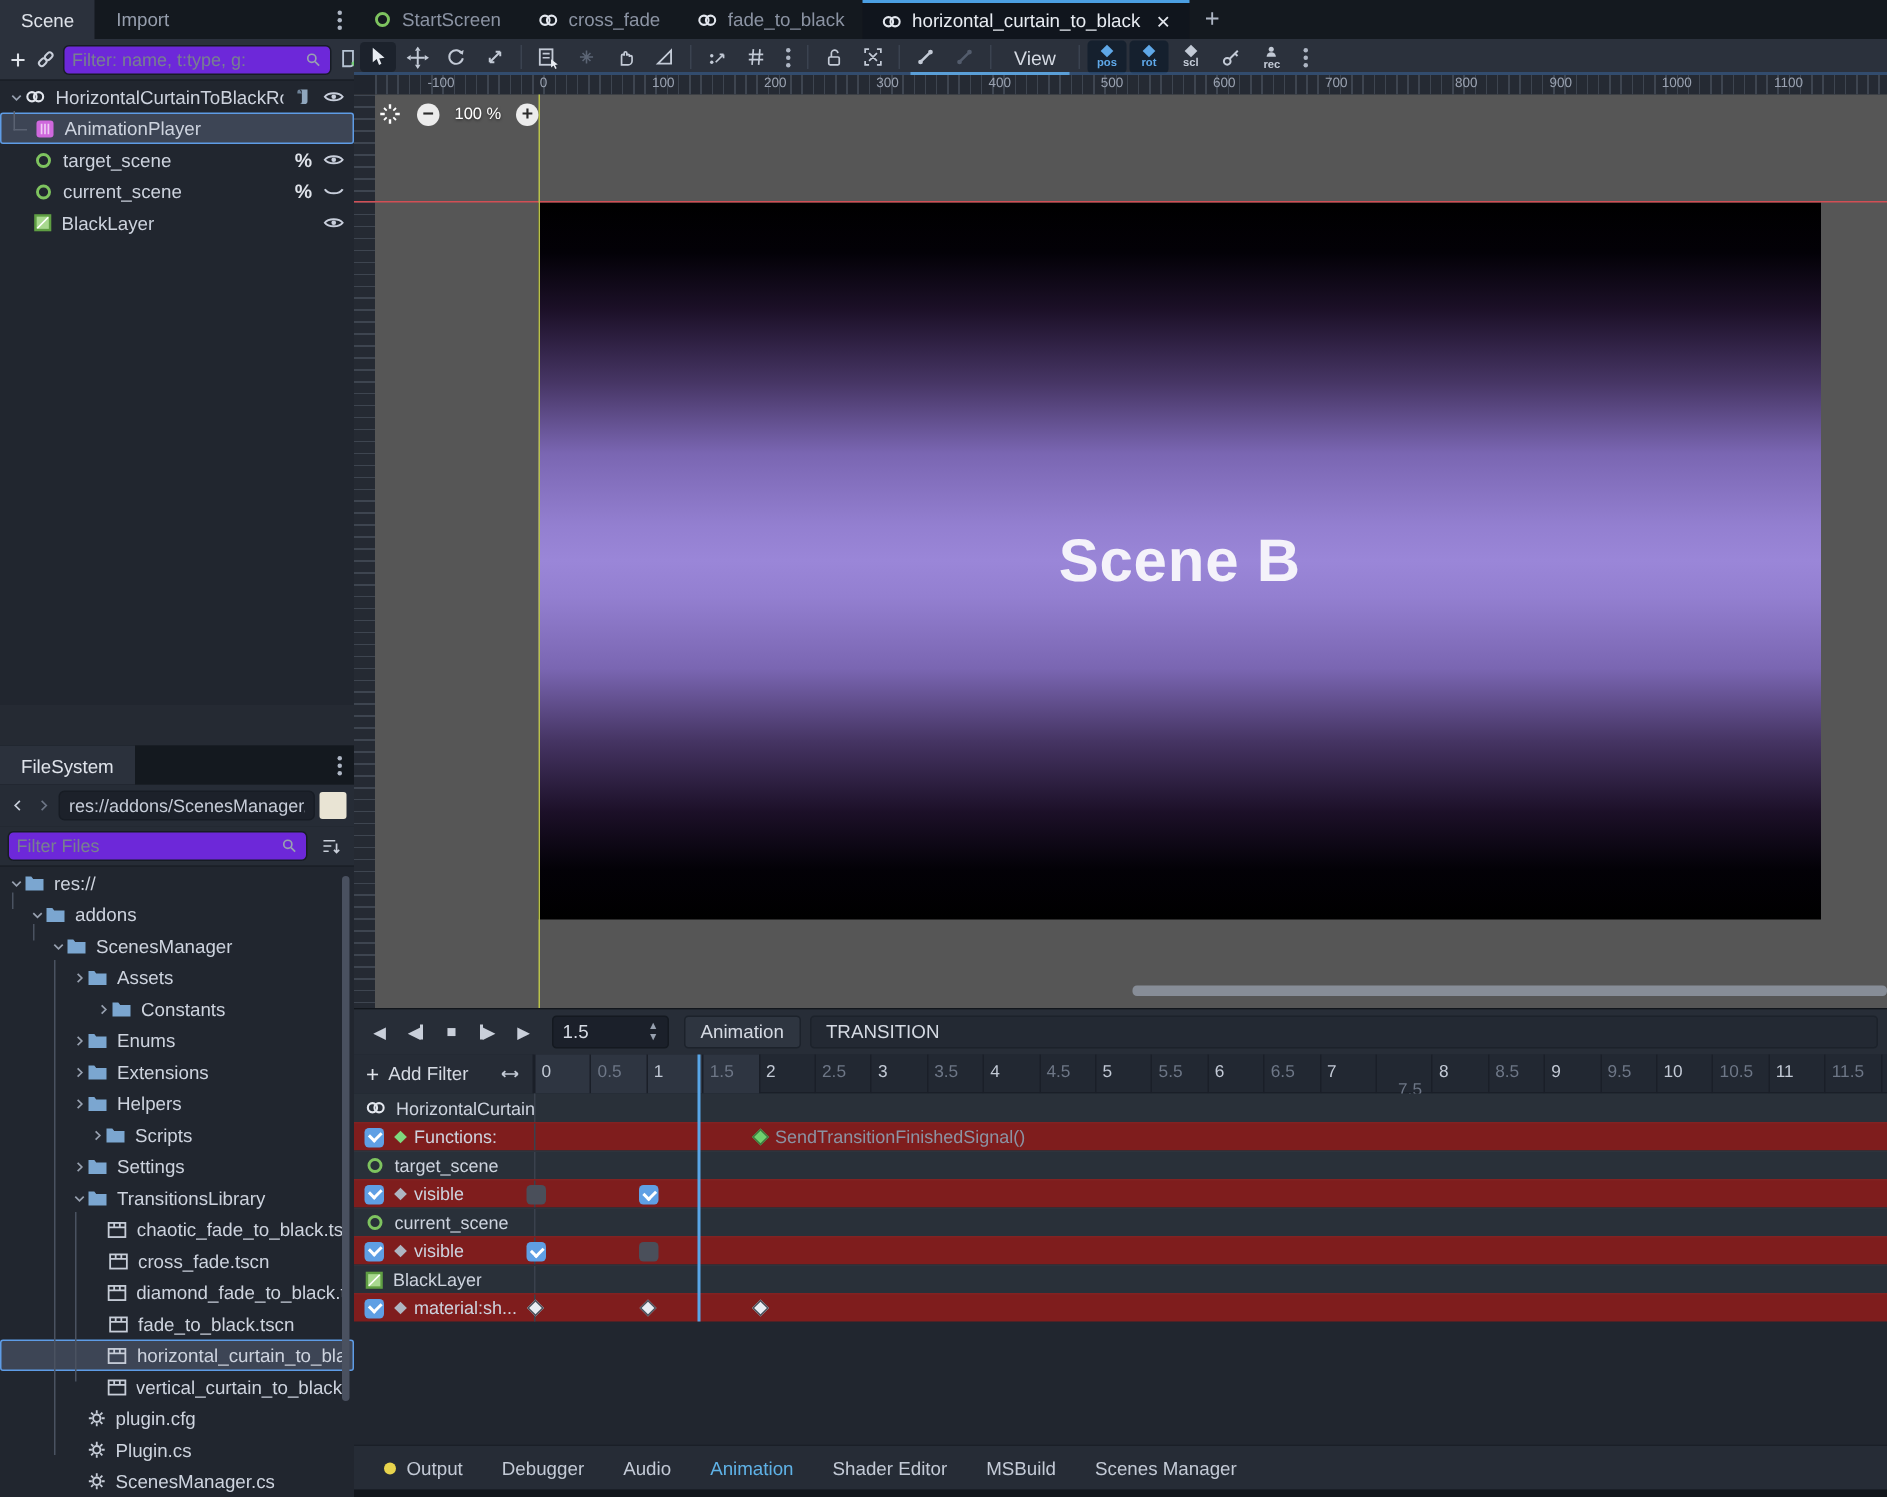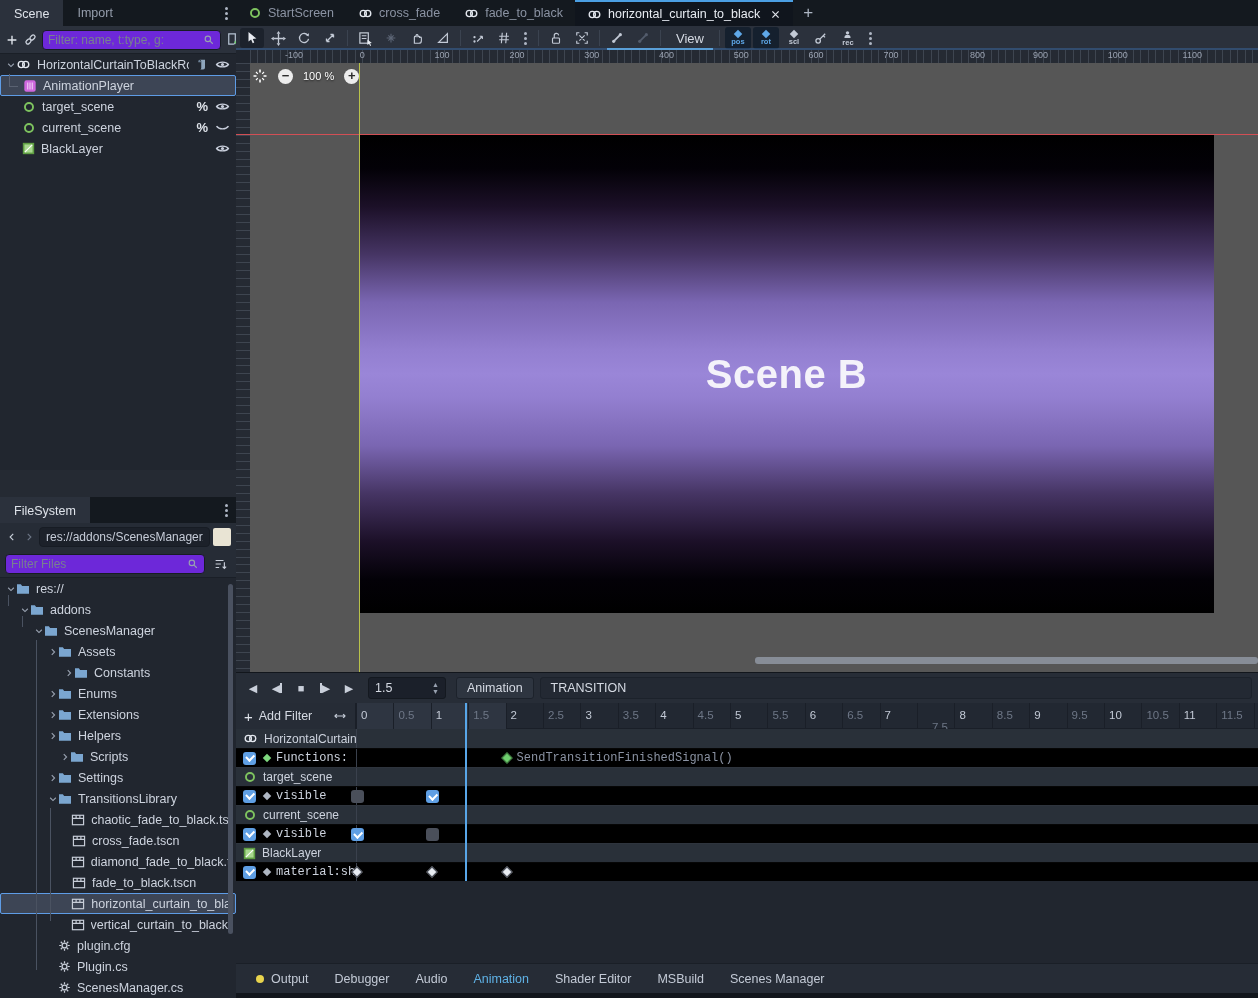--- a/index.html
+++ b/index.html
@@ -103,21 +103,21 @@
   .tl-shade { position:absolute; left:120px; top:0; width:150px; height:26px; background:#2e3541; }
   .tl-cellline { position:absolute; top:0; height:26px; width:1px; background:#1a1f28; }
   .tl-num { position:absolute; top:6px; font-size:11.5px; color:#c3cad6; }
   .tl-num.half { color:#6e7787; }
   .addtrack { position:absolute; left:0; top:0; width:120px; height:26px; background:#262c36; display:flex; align-items:center; padding:0 8px; border-right:1px solid #1a1f28; }
   .addtrack .plus { font-size:15px; color:#dfe3ea; margin-right:6px; }
   .addtrack .grow { flex:1; }
   .trows { position:absolute; top:26px; left:0; right:0; }
   .trow { height:19px; display:flex; align-items:center; position:relative; }
   .trow-node { background:#293039; }
-  .trow-track { background:#000000;font-family:Liberation Mono, monospace; }
+  .trow-track { background:#7f1d1d; }
   .trow + .trow { border-top:1px solid rgba(255,255,255,.025); }
   .t-left { width:120px; display:flex; align-items:center; height:100%; padding-left:7px; flex:0 0 auto; }
   .t-keys { position:relative; flex:1; height:100%; border-left:1px solid #3a414d; }
   .t-name { margin-left:6px; white-space:nowrap; overflow:hidden; font-size:12px; color:#cdd3de; }
   .cb { width:13px; height:13px; border-radius:3px; background:#5f9fe4; position:relative; flex:0 0 auto; }
   .cb.off { background:#4a4f5a; }
   .cb.on::after { content:""; position:absolute; left:3px; top:2.5px; width:6px; height:3.5px; border-left:2px solid #fff; border-bottom:2px solid #fff; transform:rotate(-45deg); }
   .tdia { width:6px; height:6px; transform:rotate(45deg); background:#aeb6c2; margin-left:8px; flex:0 0 auto; }
   .tdia.fn { background:#7ed87e; }
   .key { position:absolute; top:50%; }

